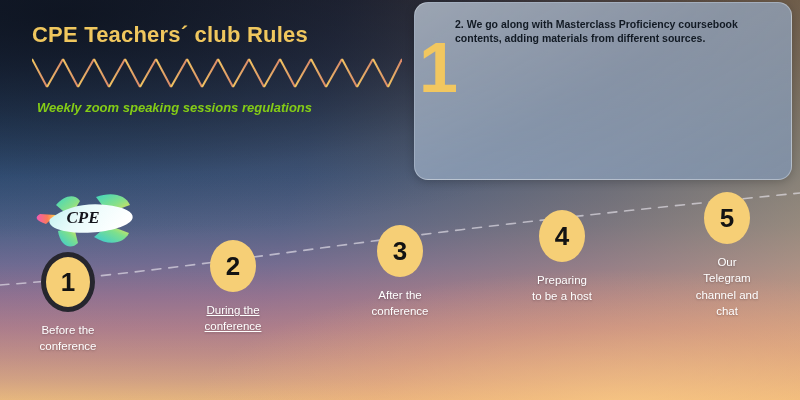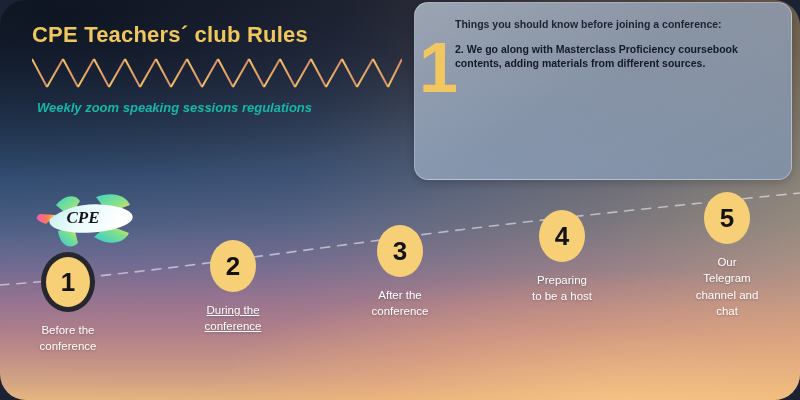--- a/index.html
+++ b/index.html
@@ -7,21 +7,20 @@
     padding: 0;
     background: #1a2233;
   }
   .canvas {
     position: relative;
     width: 800px;
     height: 400px;
     overflow: hidden;
     font-family: "Liberation Sans", sans-serif;
     background: #1d2738;
-    border-radius: 26px;
   }
 
   
   .sky-base {
     position: absolute;
     inset: 0;
     background: linear-gradient(to bottom,
         #182030 0%,
         #1d2b42 14%,
         #27405f 30%,
@@ -79,21 +78,21 @@
     position: absolute;
     left: 0;
     top: 35px;
     width: 370px;
     height: 32px;
   }
   .subtitle {
     position: absolute;
     left: 5px;
     top: 78px;
-    color: #14b8a6;
+    color: #84cc16;
     font-size: 13px;
     font-weight: bold;
     font-style: italic;
     white-space: nowrap;
   }
 
   
   .panel {
     position: absolute;
     left: 414px;
@@ -254,21 +253,20 @@
           <line x1="370" y1="2" x2="370" y2="30"></line>
         </g>
       </g>
     </svg>
     <div class="subtitle">Weekly zoom speaking sessions regulations</div>
   </div>
 
   <div class="panel">
     <div class="panel-num">1</div>
     <div class="panel-body">
-      <div class="panel-head">Things you should know before joining a conference:</div>
       <div class="panel-rule">2. We go along with Masterclass Proficiency coursebook contents, adding materials from different sources.</div>
     </div>
   </div>
 
   <svg class="path" viewBox="0 0 800 130" preserveAspectRatio="none">
     <path d="M0,100 C160,88 330,60 500,40 C620,26 720,16 800,8" fill="none" stroke="rgba(235,232,240,0.62)" stroke-width="1.6" stroke-dasharray="9 8" stroke-linecap="round"></path>
   </svg>
 
   <svg class="rocket" viewBox="0 0 104 62">
     <defs>

